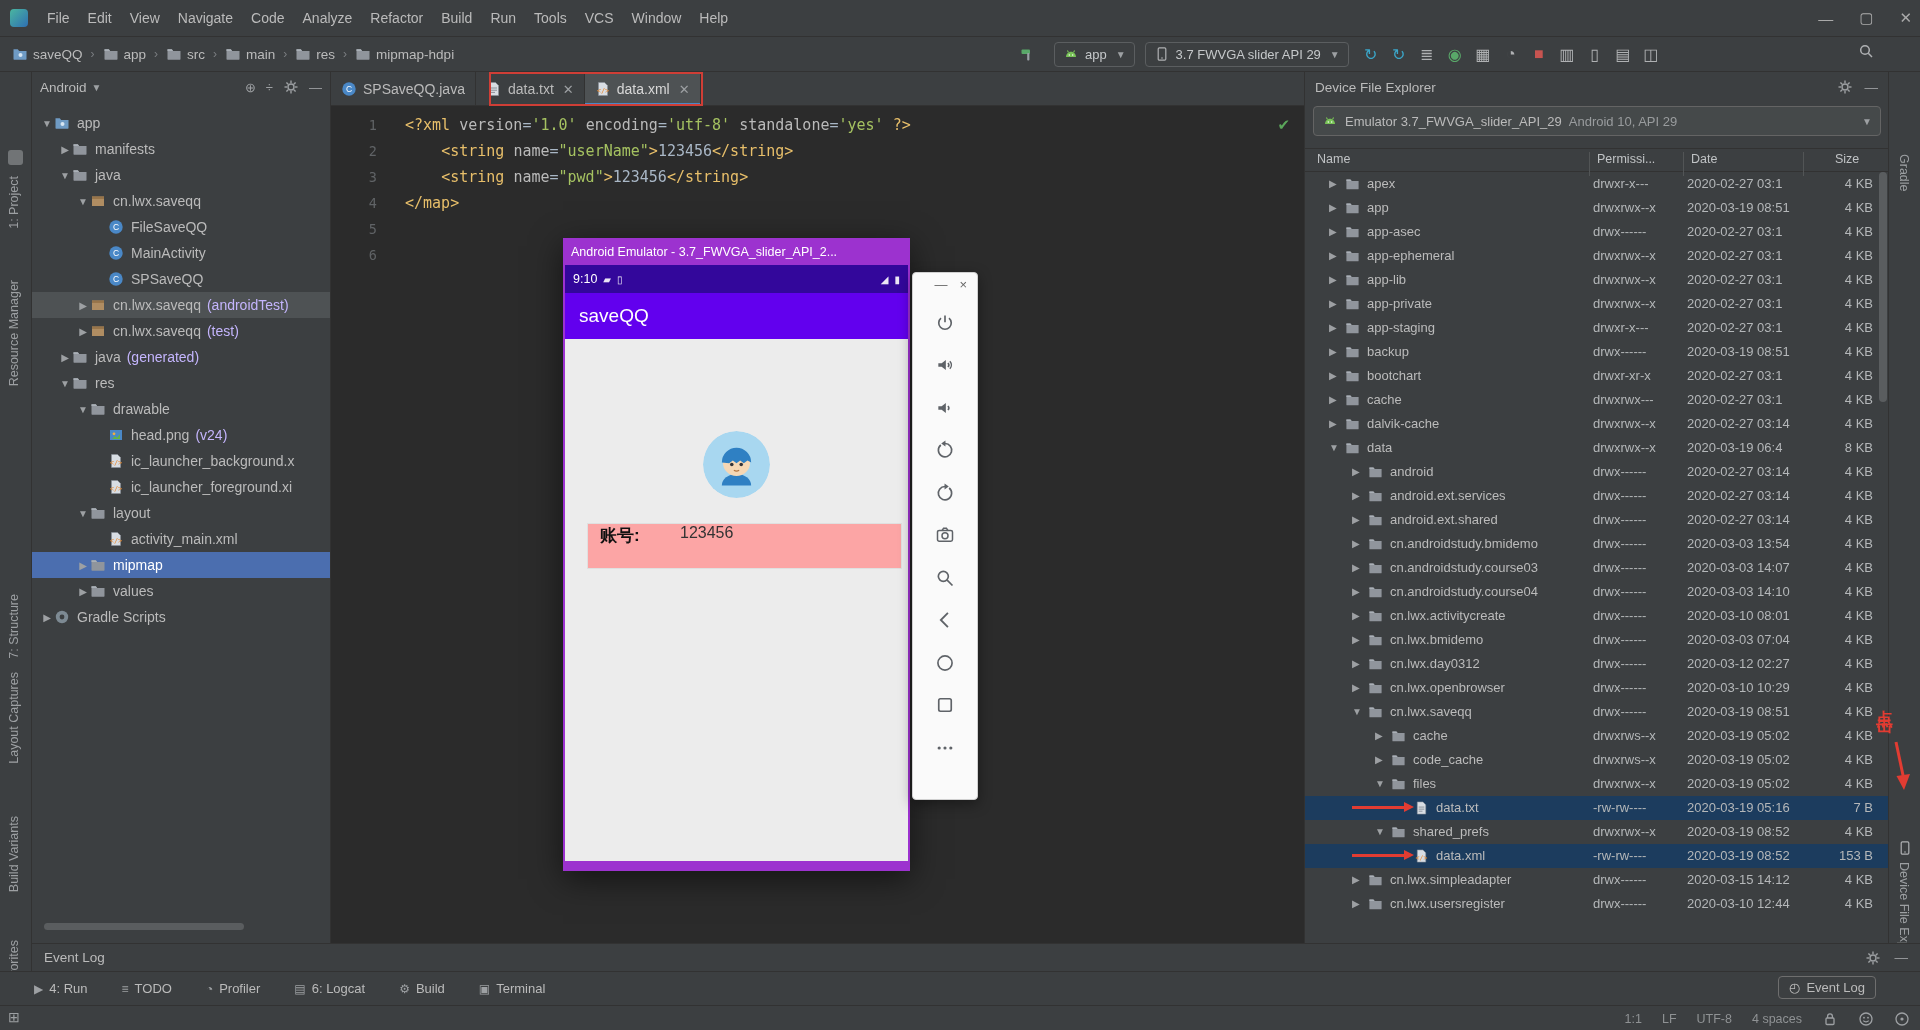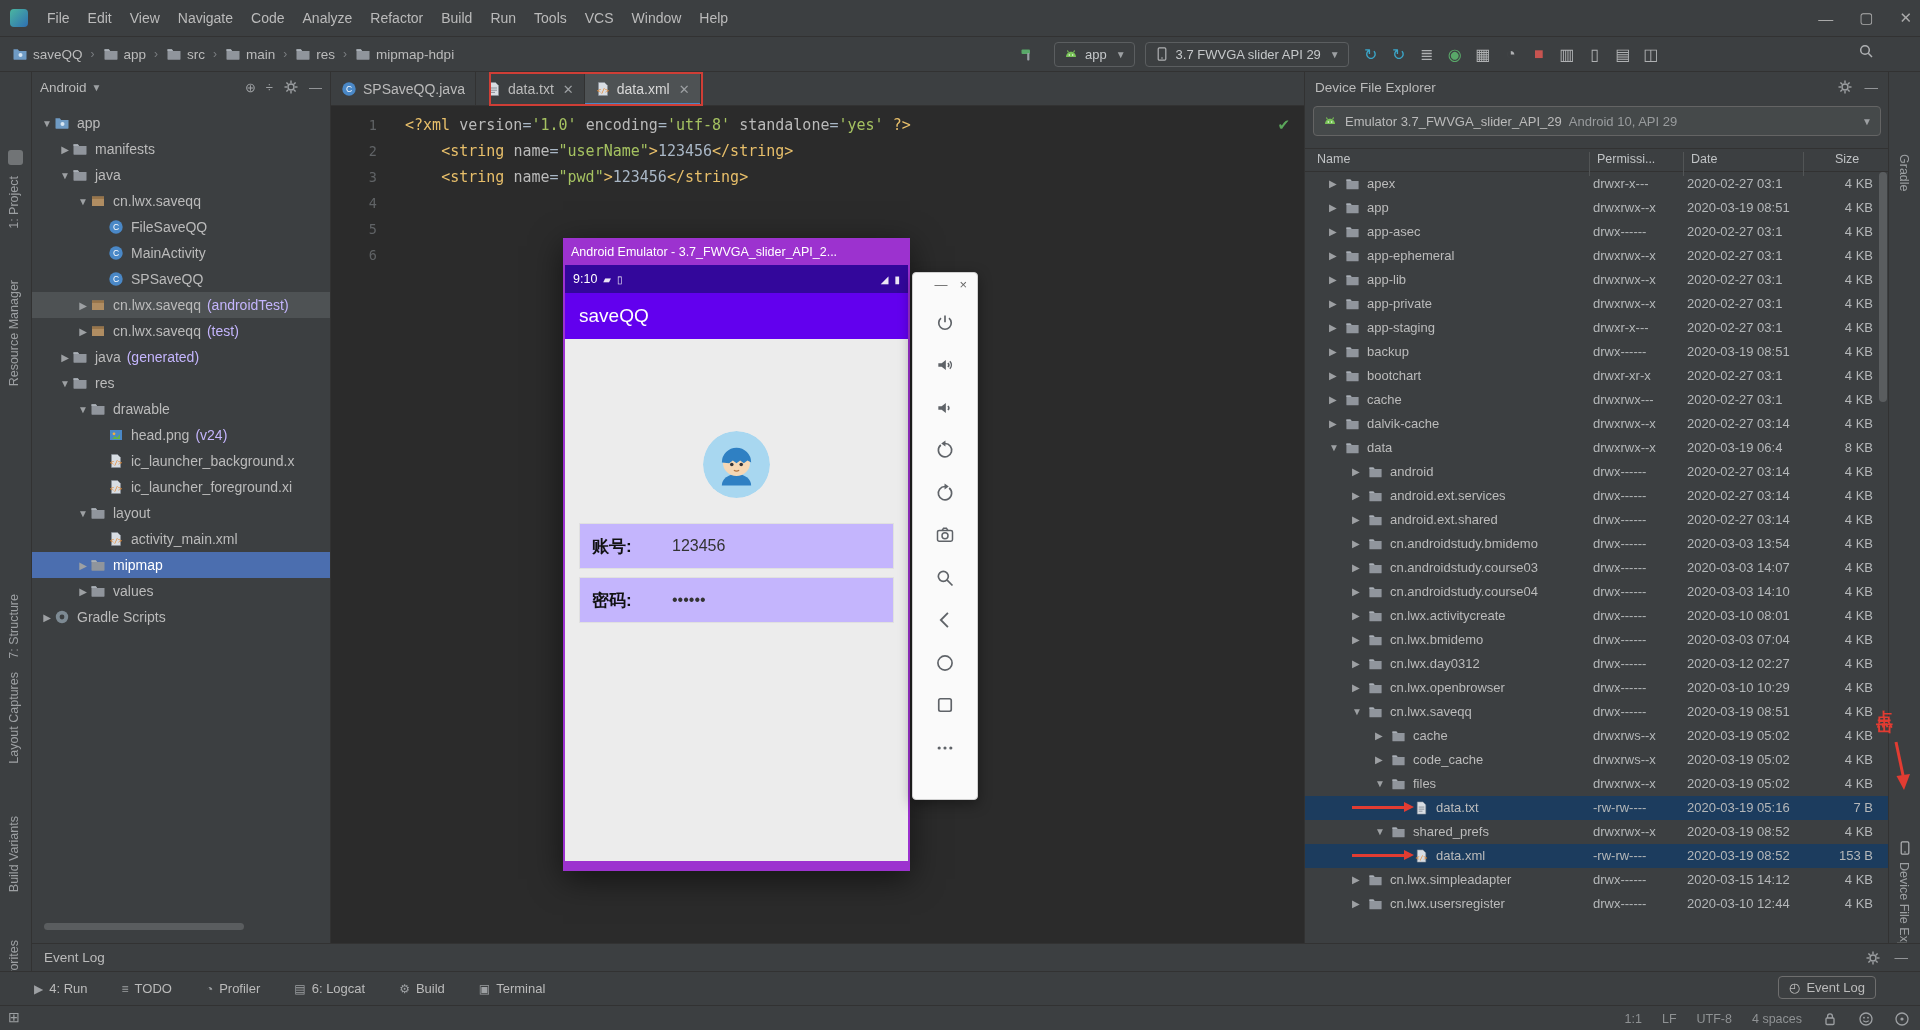--- a/index.html
+++ b/index.html
@@ -124,22 +124,22 @@
   #emu-screen { position:relative; height:606px; background:#ececec; border-left:2px solid #9c32cf;
                 border-right:2px solid #9c32cf; }
   #emu-status { height:28px; background:#33079b; color:#ffffff; font-size:12.5px; display:flex;
                 align-items:center; padding:0 8px; gap:6px; }
   #emu-status .spacer { flex:1; }
   #emu-status .sico { font-size:10px; opacity:.9; }
   #emu-appbar { height:46px; background:#6200ee; color:#ffffff; font-size:19px; display:flex;
                 align-items:center; padding-left:14px; font-weight:500; }
   #emu-avatar { position:absolute; left:138px; top:166px; width:67px; height:67px; border-radius:50%;
                 overflow:hidden; }
-  .emu-field { position:absolute; left:14px; width:315px; height:46px; background:#c4b5fd;
-               border:1px solid #e0e0e0; display:flex; align-items:center; color:#111111; }
+  .emu-field { position:absolute; left:22px; width:315px; height:46px; background:#fca5a5;
+               border:1px solid #e0e0e0; display:flex; color:#111111; }
   .emu-field .flabel { margin-left:12px; font-size:17px; font-weight:bold; }
   .emu-field .fvalue { position:absolute; left:92px; font-size:16px; color:#333333; }
   #emu-login { position:absolute; left:14px; top:419px; width:315px; height:46px; background:#3d8fd3;
                color:#ffffff; font-size:20px; display:flex; align-items:center; justify-content:center;
                border-radius:2px; cursor:pointer; }
   #emu-bottomstrip { position:absolute; left:0; bottom:0; width:100%; height:10px; background:#9c32cf; }
 
   
   #emuside { position:absolute; left:912px; top:272px; width:66px; height:528px; background:#fafafa;
              border:1px solid #d0d0d0; border-radius:4px; z-index:21; box-shadow:0 4px 14px rgba(0,0,0,.4);
@@ -577,20 +577,21 @@
         <div class="lno">2</div>
         <div class="lno">3</div>
         <div class="lno">4</div>
         <div class="lno">5</div>
         <div class="lno">6</div>
       </div>
     <div id="code">
         <div class="cline"><span class="tk-tag">&lt;?xml </span><span class="tk-attr">version</span><span class="tk-plain">=</span><span class="tk-str">'1.0'</span><span class="tk-plain"> </span><span class="tk-attr">encoding</span><span class="tk-plain">=</span><span class="tk-str">'utf-8'</span><span class="tk-plain"> </span><span class="tk-attr">standalone</span><span class="tk-plain">=</span><span class="tk-str">'yes'</span><span class="tk-tag"> ?&gt;</span></div>
         <div class="cline"><span class="tk-plain">    </span><span class="tk-tag">&lt;string </span><span class="tk-attr">name</span><span class="tk-plain">=</span><span class="tk-str">"userName"</span><span class="tk-tag">&gt;</span><span class="tk-text">123456</span><span class="tk-tag">&lt;/string&gt;</span></div>
         <div class="cline"><span class="tk-plain">    </span><span class="tk-tag">&lt;string </span><span class="tk-attr">name</span><span class="tk-plain">=</span><span class="tk-str">"pwd"</span><span class="tk-tag">&gt;</span><span class="tk-text">123456</span><span class="tk-tag">&lt;/string&gt;</span></div>
+        <div class="cline"><span class="tk-tag">&lt;/map&gt;</span></div>
         <div class="cline"></div>
       </div>
     <div id="inspect-ok">✔</div>
   </div>
 
   <div id="dfe">
     <div id="dfe-header">
       <span>Device File Explorer</span>
       <span class="dh-icons">
         <span class="svgi" id="dfe-gear">
@@ -1072,24 +1073,20 @@
             <path d="M18 52a14 11 0 0 1 28 0z" fill="#2f80c3"></path>
             <circle cx="32" cy="30" r="13" fill="#f6d7b4"></circle>
             <path d="M18 30a14 14 0 0 1 28 0l-3.5-1.8-3.5 2.6-3.5-2.6-3.5 2.6-3.5-2.6-3.5 2.6z" fill="#2f80c3"></path>
             <circle cx="27.5" cy="32" r="1.7" fill="#33343a"></circle>
             <circle cx="36.5" cy="32" r="1.7" fill="#33343a"></circle>
             <path d="M29.5 37.5a3.4 2 0 0 0 5 0" stroke="#b5763f" stroke-width="1.2" fill="none"></path>
           </svg></div>
       <div class="emu-field" style="top:258px;">
         <span class="flabel">账号:</span>
         <span class="fvalue">123456</span>
-      </div>
-      <div class="emu-field" style="top:312px;">
-        <span class="flabel">密码:</span>
-        <span class="fvalue">••••••</span>
       </div>
       <div id="emu-bottomstrip"></div>
     </div>
   </div>
 
   <div id="emuside">
     <div class="winrow">
       <span>—</span>
       <span>×</span>
     </div>

